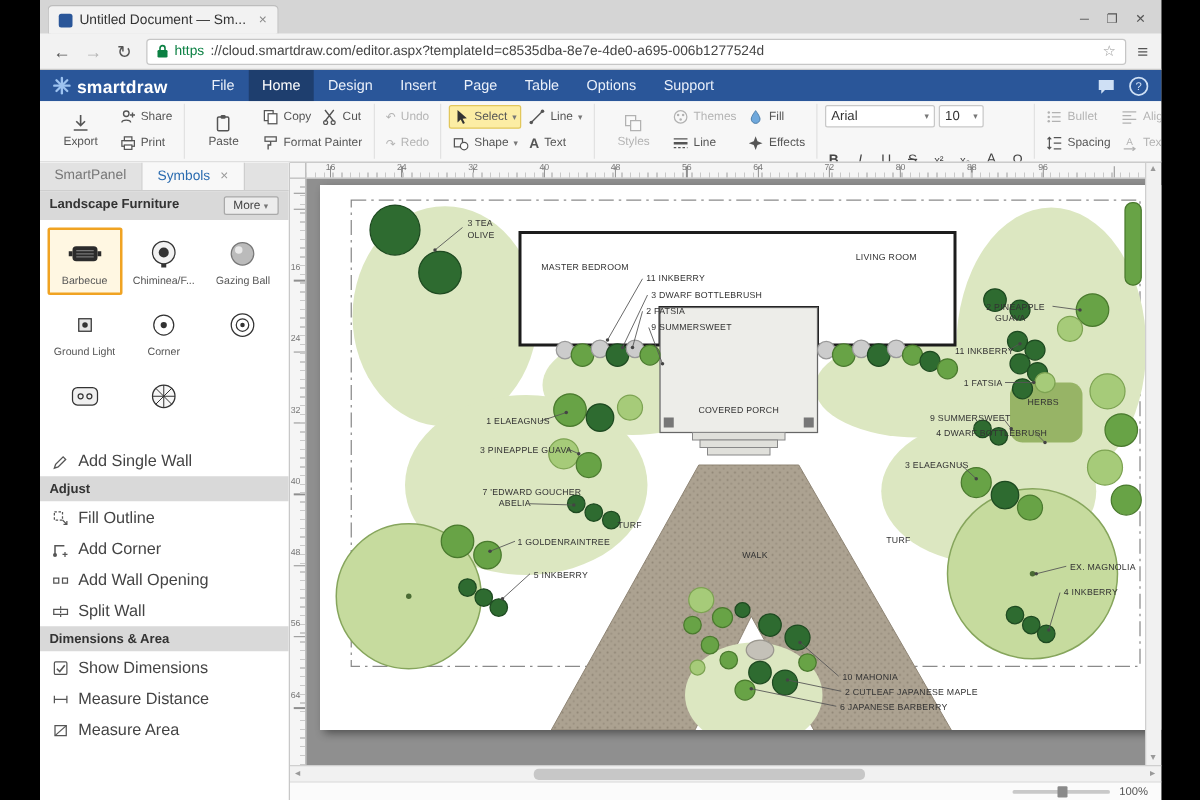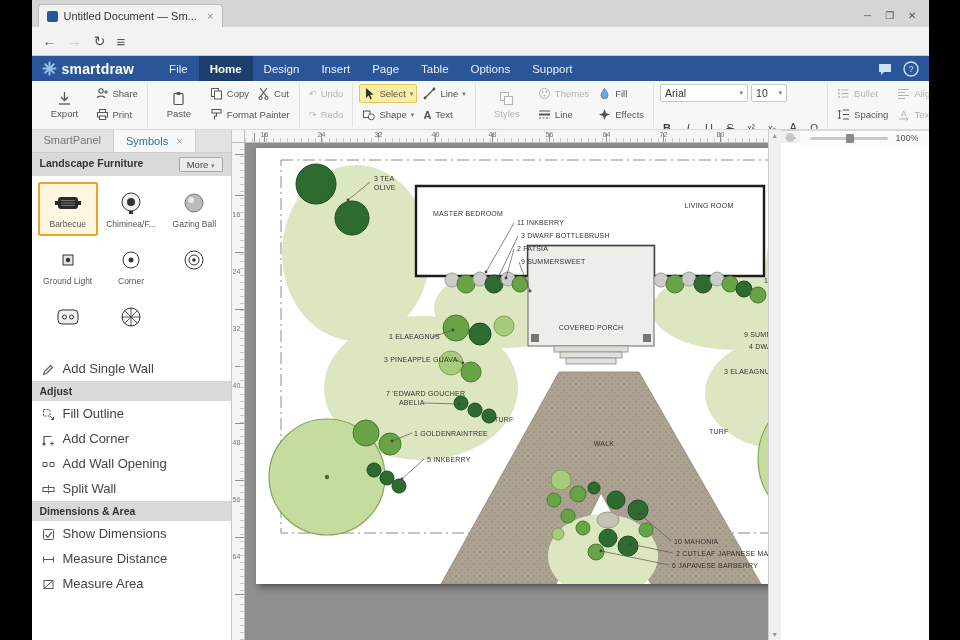--- a/index.html
+++ b/index.html
@@ -22,21 +22,21 @@
   .urlrest{color:#444;overflow:hidden;text-overflow:ellipsis}
   .star{margin-left:auto;color:#999;font-size:12px}
   .menu-ic{color:#555;font-size:15px}
 
   
   .apphdr{height:25px;background:#2A5699;display:flex;align-items:center;padding:0 10px;flex-shrink:0}
   .logo{display:flex;align-items:center;gap:5px;margin-right:24px}
   .logo .word{color:#FFF;font-size:14px;font-weight:bold;letter-spacing:.2px}
   .nav{display:flex;height:100%}
   .nav .mi{color:#EAF0FA;font-size:11.5px;padding:0 11px;display:flex;align-items:center;cursor:default}
-  .nav .mi.active{background:rgba(0,0,0,.28);color:#FFF;font-weight:bold}
+  .nav .mi.active{background:rgba(0,0,0,.28);color:#FFF;font-weight:normal}
   .hdr-right{margin-left:auto;display:flex;gap:10px;align-items:center}
 
   
   .ribbon{height:49px;background:#F7F7F7;border-bottom:1px solid #D8D8D8;display:flex;align-items:stretch;padding:2px 2px;flex-shrink:0;overflow:hidden;white-space:nowrap}
   .grp{display:flex;gap:3px;padding:1px 6px;border-right:1px solid #E2E2E2;align-items:flex-start}
   .big{display:flex;flex-direction:column;align-items:center;justify-content:center;width:50px;height:42px;font-size:9.5px;color:#555;gap:2px;border-radius:2px}
   .sm{display:flex;align-items:center;gap:4px;font-size:9.5px;color:#555;height:19px;padding:0 3px;border-radius:2px}
   .col{display:flex;flex-direction:column;gap:2px;justify-content:flex-start}
   .dis{opacity:.42}
   .car{font-size:7px;color:#777}
@@ -56,21 +56,21 @@
   .xclose{color:#999;font-size:11px}
   .sechdr{background:#D9D9D9;padding:4px 8px;font-weight:bold;font-size:10.5px;color:#333;display:flex;justify-content:space-between;}
   .morebtn{font-weight:normal;font-size:9.5px;border:1px solid #A9A9A9;background:#ECECEC;padding:1px 7px;border-radius:2px;color:#444}
   .symgrid{display:grid;grid-template-columns:repeat(3,1fr);gap:3px;padding:6px}
   .symcell{height:54px;display:flex;flex-direction:column;align-items:center;justify-content:center;gap:2px;border:2px solid transparent;border-radius:2px}
   .symcell.sel{border-color:#F0A322;background:#FFF7E2}
   .symlbl{font-size:8.5px;color:#555;max-width:56px;overflow:hidden;text-overflow:ellipsis;white-space:nowrap;height:10px}
   .prow{display:flex;align-items:flex-end;gap:8px;padding:5px 10px;font-size:13px}
   .prow svg{flex-shrink:0}
 
-  .canvascol{flex:1;display:flex;flex-direction:row;min-width:0}
+  .canvascol{flex:1;display:flex;flex-direction:column;min-width:0}
   .canvas{flex:1;position:relative;background:#8F8F8F;overflow:hidden}
   .corner{position:absolute;left:0;top:0;width:13px;height:13px;background:#F5F5F5;border-right:1px solid #BFBFBF;border-bottom:1px solid #BFBFBF;z-index:3}
   .rulertop{position:absolute;left:13px;top:0;right:13px;height:13px;background:#F5F5F5;border-bottom:1px solid #BFBFBF;z-index:2;
     background-image:repeating-linear-gradient(90deg,#C9C9C9 0 1px,transparent 1px 7px),repeating-linear-gradient(90deg,#8F8F8F 0 1px,transparent 1px 57px);
     background-size:100% 4px,100% 9px;background-position:0 100%,19px 100%;background-repeat:repeat-x}
   .rulerleft{position:absolute;left:0;top:13px;width:13px;bottom:0;background:#F5F5F5;border-right:1px solid #BFBFBF;z-index:2;
     background-image:repeating-linear-gradient(0deg,#C9C9C9 0 1px,transparent 1px 7px),repeating-linear-gradient(0deg,#8F8F8F 0 1px,transparent 1px 57px);
     background-size:4px 100%,9px 100%;background-position:100% 0,100% 12px;background-repeat:repeat-y}
   .rnum{position:absolute;top:1px;font-size:7px;color:#777}
   .lnum{position:absolute;left:1px;font-size:7px;color:#777}
@@ -104,20 +104,29 @@
       <span>─</span>
       <span>❐</span>
       <span>✕</span>
     </div>
   </div>
 
   <div class="urlbar">
     <span class="navic">←</span>
     <span class="navic dim">→</span>
     <span class="navic">↻</span>
+    <div class="urlfield">
+      <svg width="10" height="12" viewBox="0 0 10 12">
+          <rect x="1" y="5" width="8" height="6" rx="1" fill="#0B8043"></rect>
+          <path d="M3 5V3.5a2 2 0 0 1 4 0V5" fill="none" stroke="#0B8043" stroke-width="1.3"></path>
+        </svg>
+      <span class="scheme">https</span>
+        <span class="urlrest">://cloud.smartdraw.com/editor.aspx?templateId=c8535dba-8e7e-4de0-a695-006b1277524d</span>
+      <span class="star">☆</span>
+    </div>
     <span class="menu-ic">≡</span>
   </div>
 
   <div class="apphdr">
     <div class="logo">
       <svg width="15" height="15" viewBox="0 0 16 16">
         <g stroke="#9DC3F0" stroke-width="2" stroke-linecap="round">
           <line x1="8" y1="1.5" x2="8" y2="14.5"></line>
             <line x1="1.5" y1="8" x2="14.5" y2="8"></line>
           <line x1="3.4" y1="3.4" x2="12.6" y2="12.6"></line>

